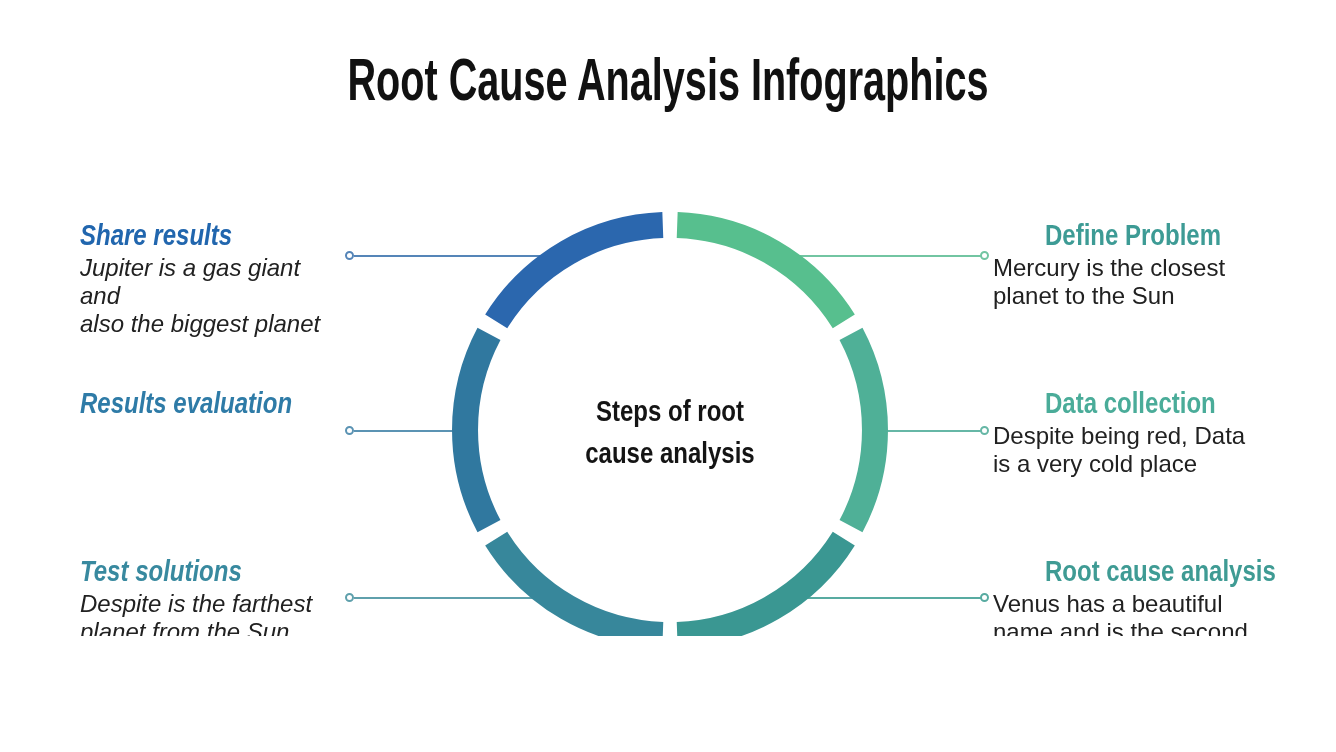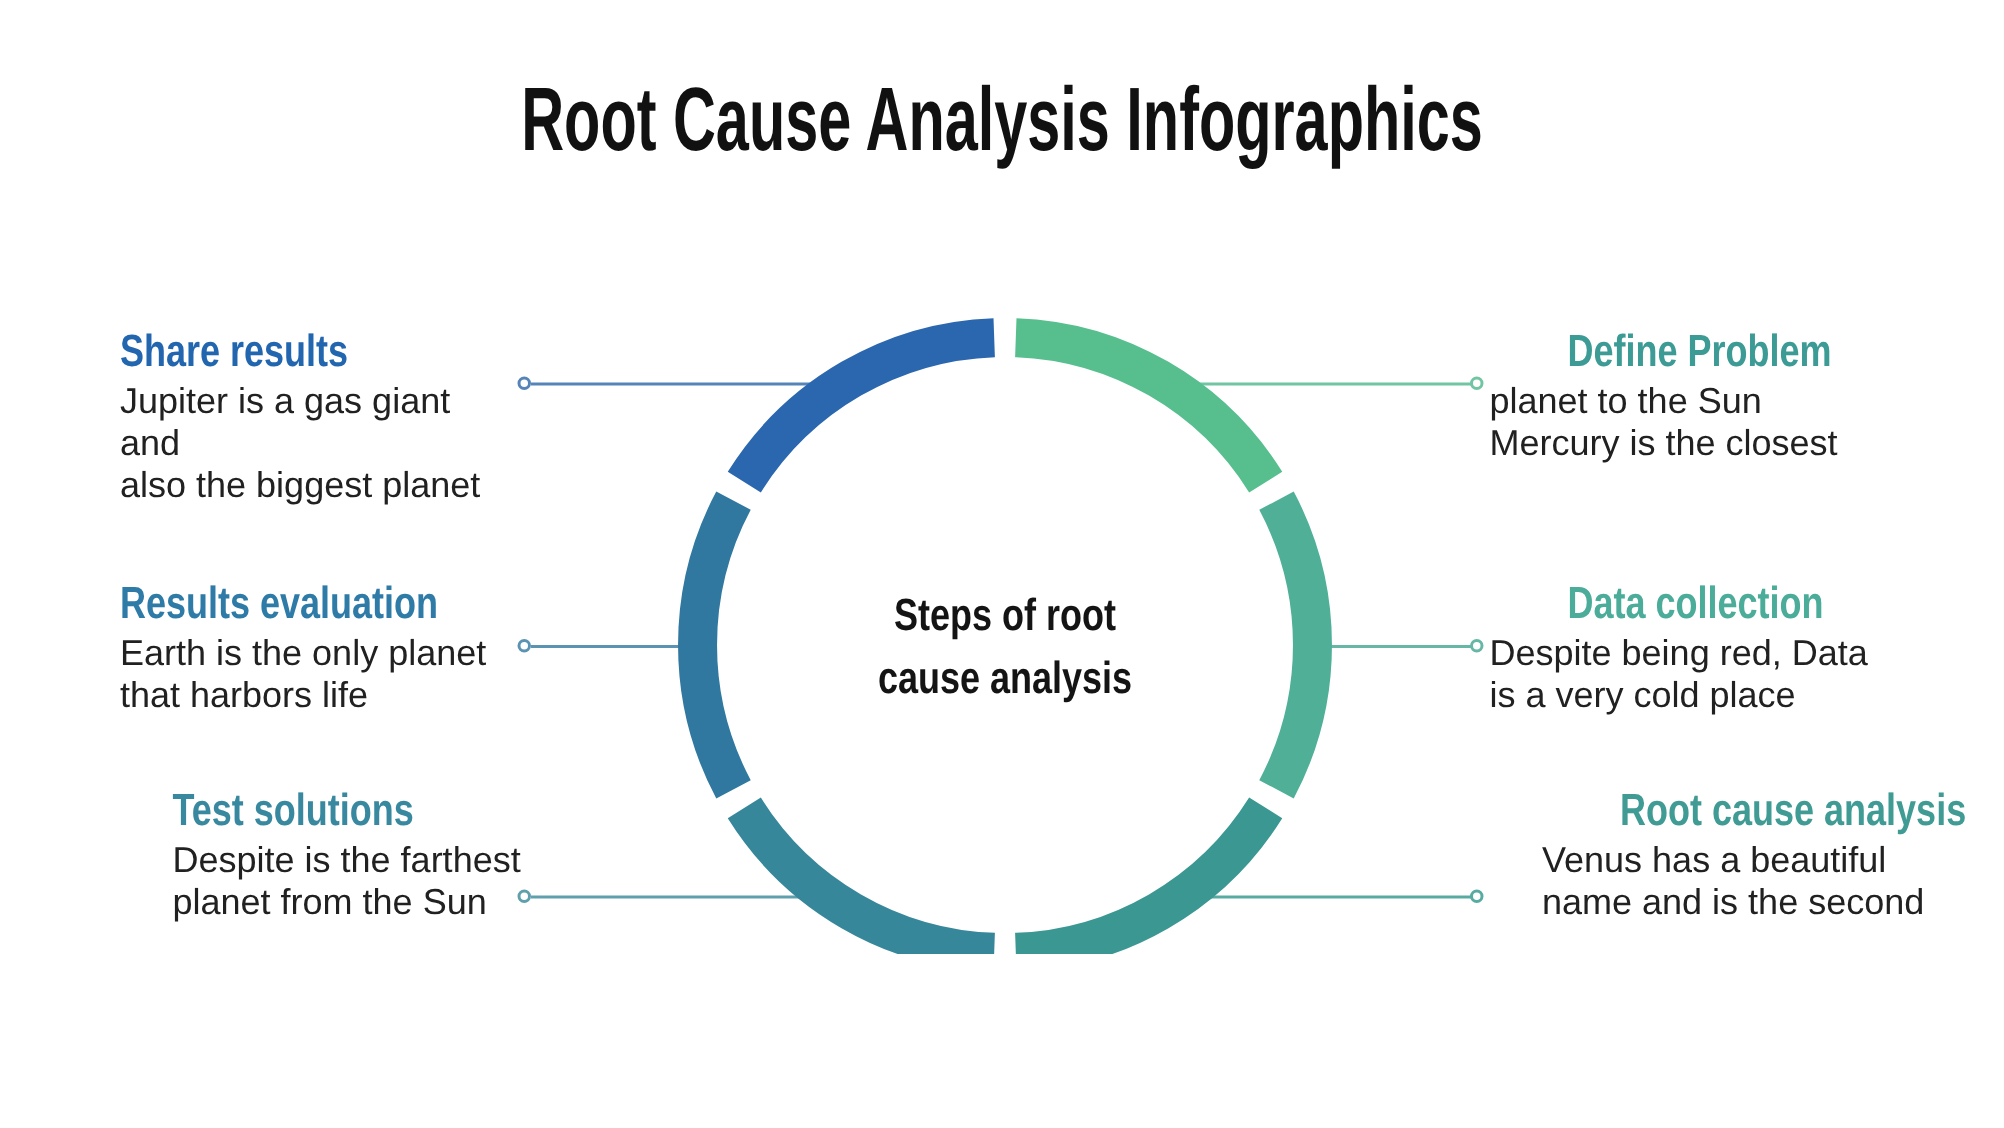--- a/index.html
+++ b/index.html
@@ -22,39 +22,39 @@
     line-height: 64px;
     color: #111111;
     transform: scaleX(0.66);
     transform-origin: 50% 50%;
     white-space: nowrap;
   }
   .item {
     position: absolute;
     width: 262px;
   }
-  .item.left  { left: 80px;  text-align: left;  }
+  .item.left  { left: 80px;  text-align: left; font-style: italic;  }
   .item.right { left: 993px; width: 260px; text-align: left; }
   .item .heading {
     font-size: 30px;
     font-weight: 700;
     line-height: 34px;
     white-space: nowrap;
   }
   .item.left  .heading { transform: scaleX(0.8); transform-origin: 0 50%; }
   .item.right .heading { transform: scaleX(0.8); transform-origin: 100% 50%; }
   .item .body {
     margin-top: 2px;
     font-size: 24px;
     line-height: 28px;
     color: #212121;
   }
   .row1 { top: 218px; }
   .row2 { top: 386px; }
-  .row3 { top: 524px; margin-left: 35px; }
+  .row3 { top: 554px; }
   .connector {
     position: absolute;
     height: 2px;
   }
   .dot {
     position: absolute;
     width: 9px; height: 9px;
     border-radius: 50%;
     border: 2px solid;
     background: #ffffff;
@@ -123,38 +123,34 @@
 
   <div class="item left row1">
     <div class="heading" style="color: rgb(33, 102, 174);">Share results</div>
     <div class="body">
       <div>Jupiter is a gas giant and</div>
       <div>also the biggest planet</div>
     </div>
   </div>
   <div class="item left row2">
     <div class="heading" style="color: rgb(46, 123, 167);">Results evaluation</div>
-    <div class="body">
-      <div>Earth is the only planet</div>
-      <div>that harbors life</div>
-    </div>
   </div>
   <div class="item left row3">
     <div class="heading" style="color: rgb(56, 137, 159);">Test solutions</div>
     <div class="body">
       <div>Despite is the farthest</div>
       <div>planet from the Sun</div>
     </div>
   </div>
 
   <div class="item right row1">
     <div class="heading" style="color: rgb(61, 155, 149);">Define Problem</div>
     <div class="body">
+      <div>Mercury is the closest</div>
       <div>planet to the Sun</div>
-      <div>Mercury is the closest</div>
     </div>
   </div>
   <div class="item right row2">
     <div class="heading" style="color: rgb(74, 172, 153);">Data collection</div>
     <div class="body">
       <div>Despite being red, Data</div>
       <div>is a very cold place</div>
     </div>
   </div>
   <div class="item right row3">

